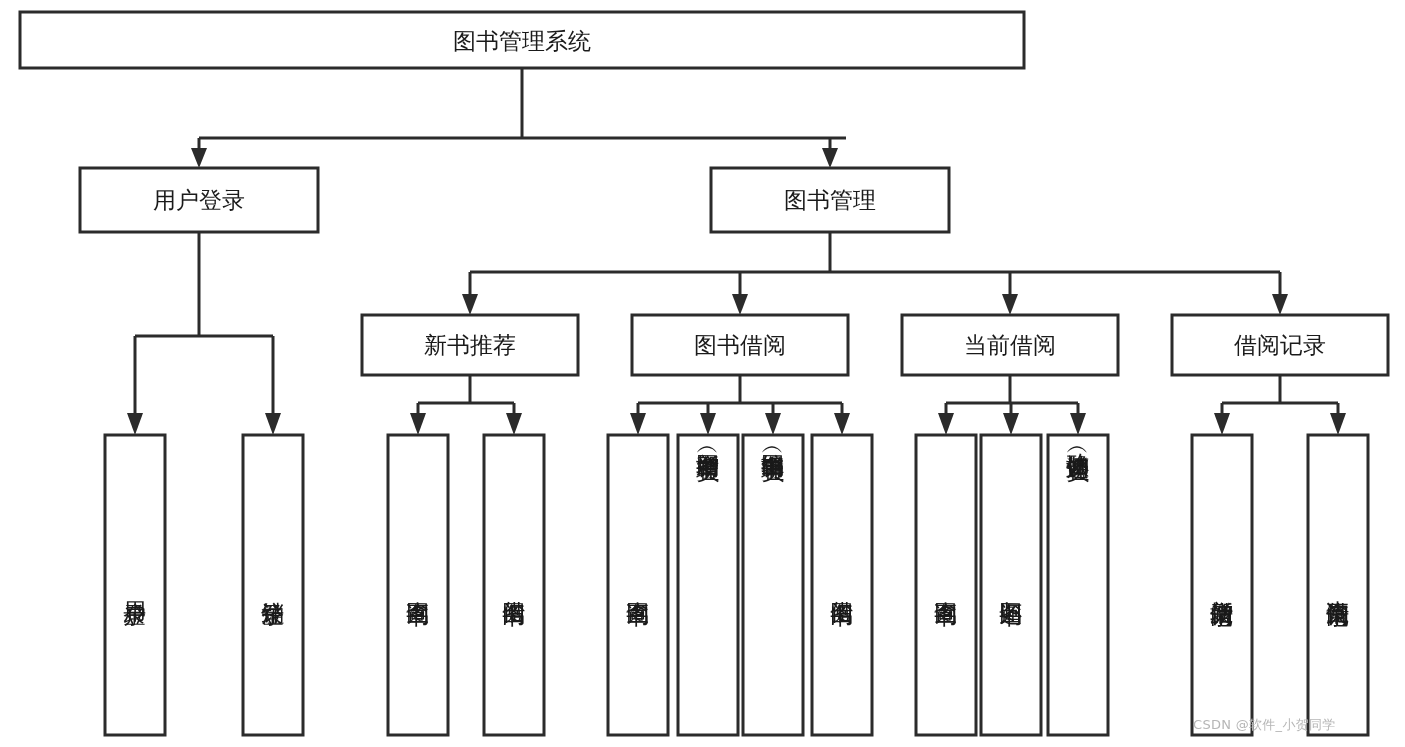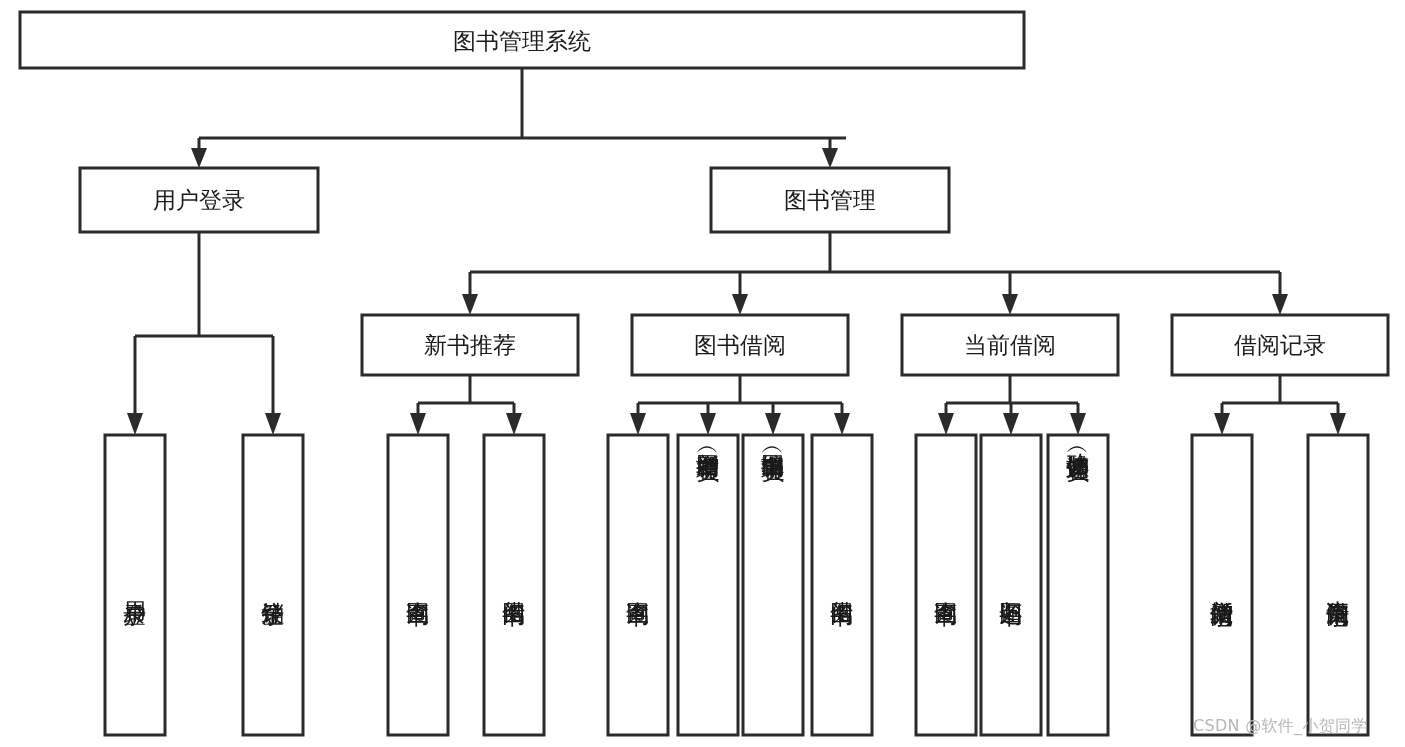--- a/index.html
+++ b/index.html
@@ -67,21 +67,21 @@
     text-orientation: upright;
     letter-spacing: 1px;
     white-space: nowrap;
     text-align: center;
   }
   .watermark {
     position: absolute;
     left: 1193px;
     top: 716px;
     font-family: "DejaVu Sans", "Liberation Sans", sans-serif;
-    font-size: 16px;
+    font-size: 13px;
     color: #b6b6b6;
     white-space: nowrap;
     letter-spacing: 0.3px;
   }
 </style>
 </head>
 <body>
 
 <div id="diagram-root">
 

